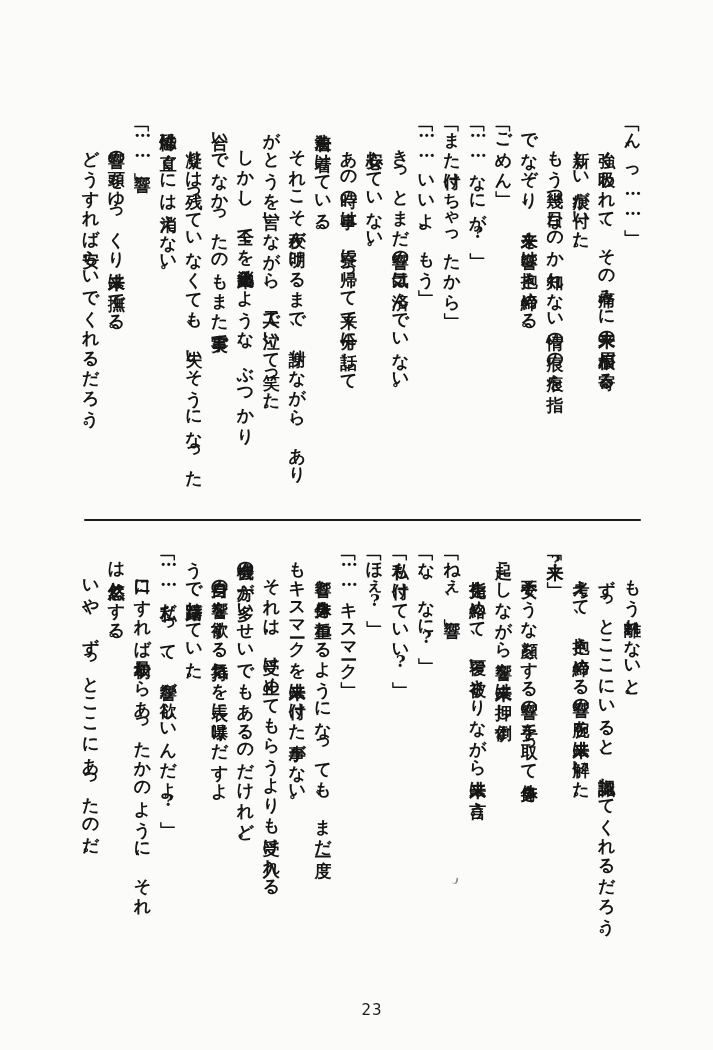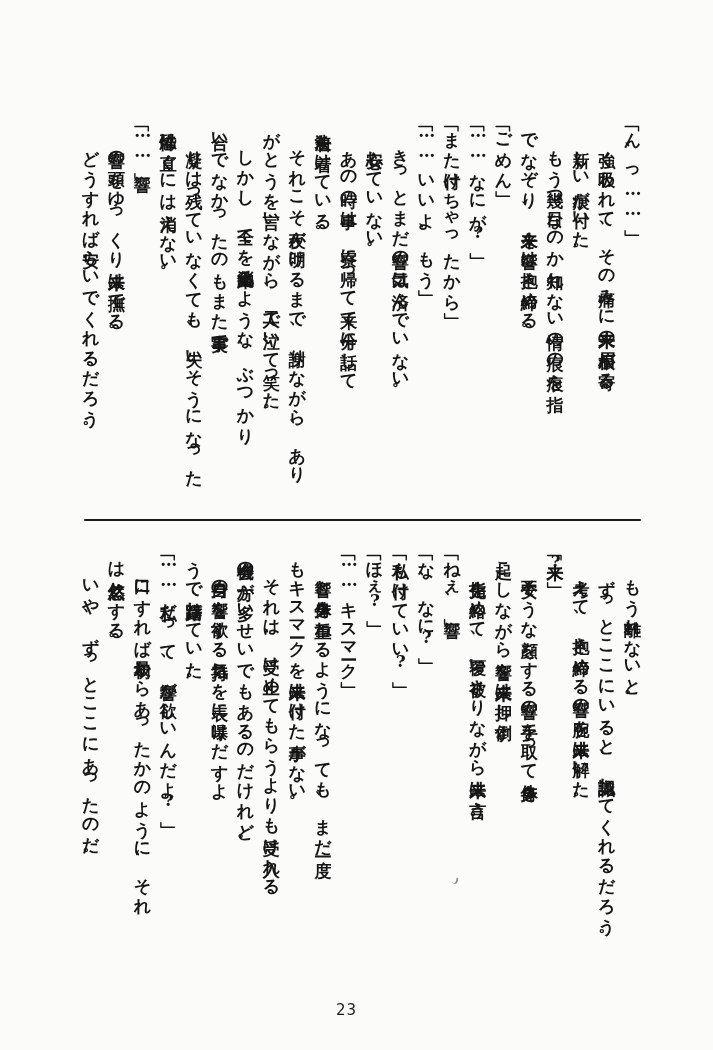--- a/index.html
+++ b/index.html
@@ -33,21 +33,21 @@
   .divider {
     position: absolute;
     top: 519px; left: 84px;
     width: 557px; height: 2px;
     background: #1c1c1c;
     border-radius: 1px;
   }
   .page-number {
     position: absolute;
     top: 1001px; left: 336px; width: 72px;
-    text-align: left;
+    text-align: center;
     font-family: "DejaVu Sans", "Liberation Sans", sans-serif;
     font-size: 15px;
     letter-spacing: 1px;
     color: #1d1d1d;
   }
   .speck {
     position: absolute;
     left: 452px; top: 877px;
     width: 4px; height: 6px;
     border-right: 2px solid #8d8d8d;

